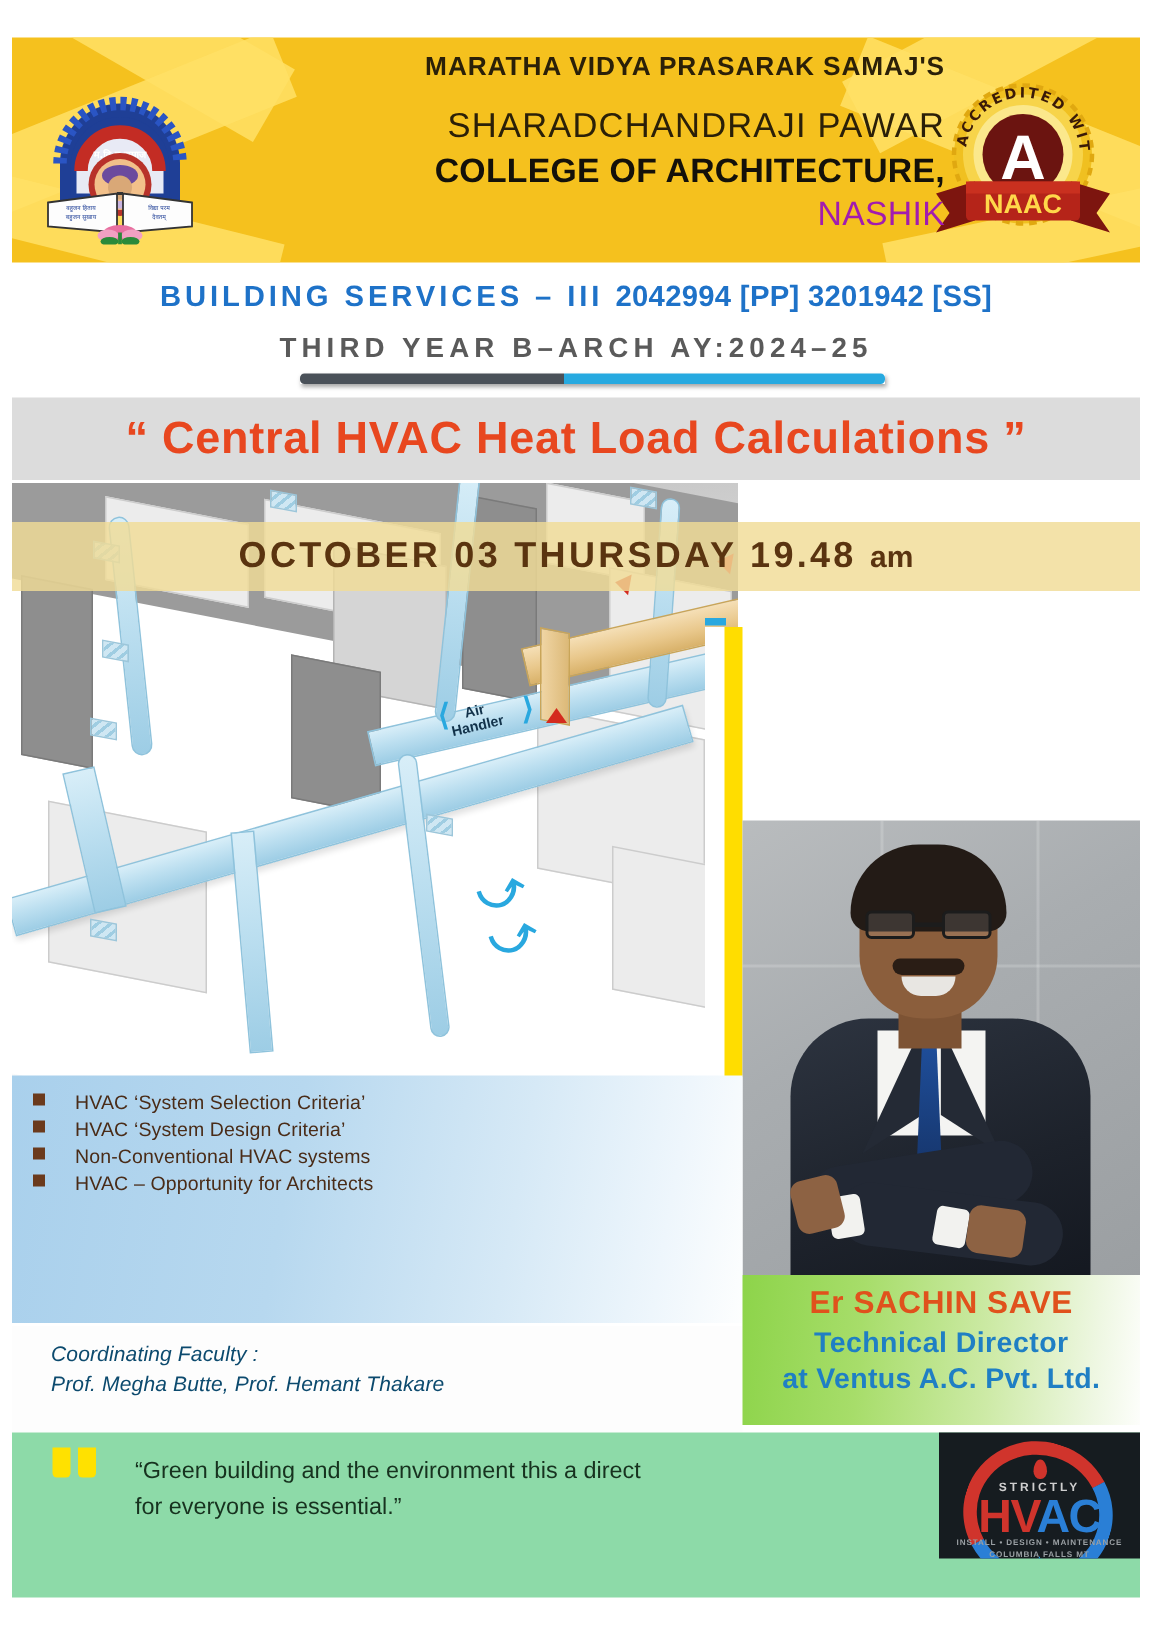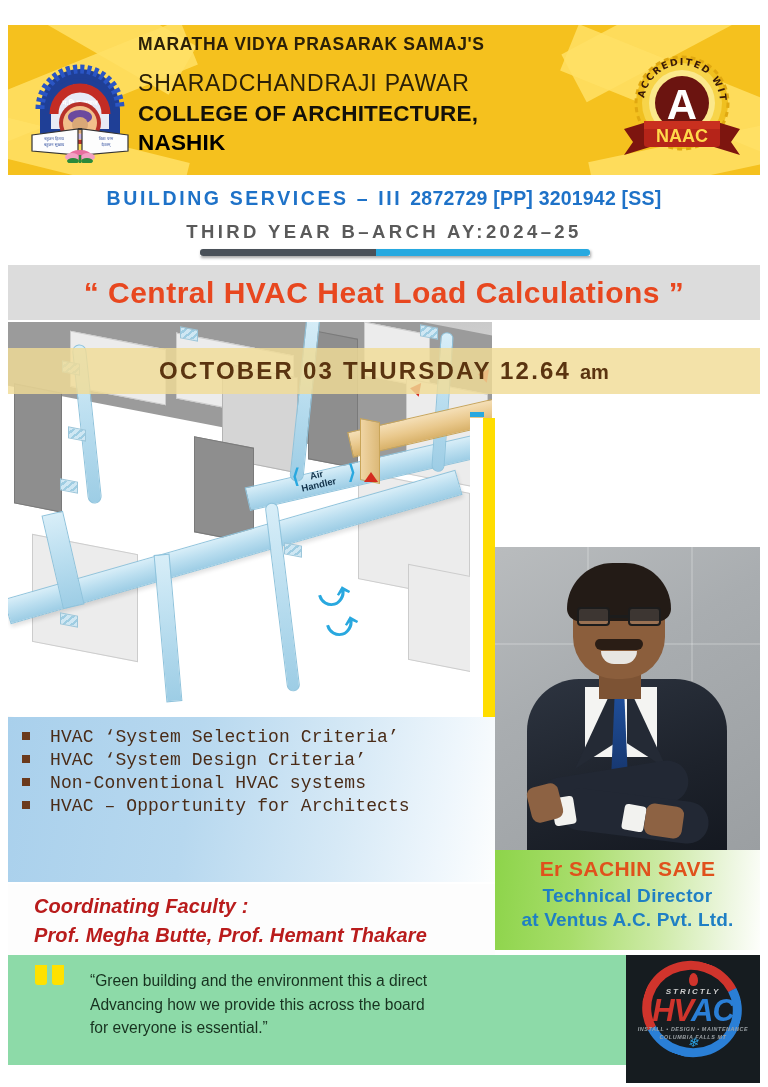--- a/index.html
+++ b/index.html
@@ -31,38 +31,38 @@
   .ray-a { left: -40px; top: -40px; width: 230px; height: 56px; transform: rotate(30deg); }
   .ray-b { left: -60px; top: 40px; width: 250px; height: 48px; transform: rotate(-22deg); }
   .ray-c { left: -30px; top: 112px; width: 210px; height: 40px; transform: rotate(14deg); }
   .ray-d { right: -40px; top: -30px; width: 240px; height: 54px; transform: rotate(-28deg); }
   .ray-e { right: -60px; top: 46px; width: 260px; height: 50px; transform: rotate(22deg); }
   .ray-f { right: -30px; top: 116px; width: 200px; height: 38px; transform: rotate(-12deg); }
 
   .header-text {
     position: absolute;
     left: 130px; right: 130px; top: 9px;
-    text-align: left;
+    text-align: right;
     color: #231a0a;
   }
   .hline1 {
     font-size: 17.5px; font-weight: 600; letter-spacing: .6px;
     color: #2b2008;
   }
   .hline2 {
     font-size: 23px; font-weight: 400; letter-spacing: .8px;
     margin-top: 15px; color: #2b2008;
   }
   .hline3 {
     font-size: 22.5px; font-weight: 800; letter-spacing: .2px;
     margin-top: 4px; color: #14110a;
   }
   .hline4 {
-    font-size: 22.5px; font-weight: 700; letter-spacing: .2px;
-    margin-top: 3px; color: #000000;
+    font-size: 22.5px; font-weight: 400; letter-spacing: .2px;
+    margin-top: 3px; color: #a21caf;
   }
 
   
   .mvp-logo {
     position: absolute; left: 16px; top: 18px;
     width: 112px; height: 120px;
   }
   
   .naac-logo {
     position: absolute; right: 16px; top: 12px;
@@ -328,33 +328,33 @@
   .bullet-row {
     display: flex; align-items: baseline;
     margin-bottom: 3px;
   }
   .bullet-sq {
     width: 8px; height: 8px; background:#6b3a1c;
     margin-right: 20px; flex: 0 0 8px;
     position: relative; top: -2px;
   }
   .bullet-tx {
-    font-size: 18px; color:#4a2c18; font-weight:500;
-    letter-spacing: .1px; white-space: nowrap; font-family: Liberation Mono, monospace;
+    font-size: 13px; color:#4a2c18; font-weight:500;
+    letter-spacing: .1px; white-space: nowrap;
   }
 
   
   .faculty {
     position: absolute;
     left: 8px; top: 884px; width: 487px; height: 71px;
     background: #fdfdfd;
     padding: 8px 0 0 26px;
   }
   .faculty-line {
-    font-size: 20px; font-style: italic; color:#b91c1c; font-weight:700;
+    font-size: 14px; font-style: italic; color:#0c4a6e; font-weight:400;
     letter-spacing: .1px; line-height: 1.46;
   }
 
   
   .speaker-panel {
     position: absolute;
     left: 495px; top: 850px; width: 265px; height: 100px;
     background: linear-gradient(95deg,#8dd44a 0%,#a7dd6a 30%,#cdeaa6 62%,#eef7e2 88%,#fdfefb 100%);
     text-align:center;
     padding-top: 7px;
@@ -384,24 +384,23 @@
   .quote-marks i {
     display:block; width: 12px; height: 20px; background:#ffe100;
     border-radius: 0 0 3px 3px;
   }
   .quote-text {
     position: absolute; left: 82px; top: 14px; width: 460px;
     font-size: 15.6px; color:#17321f; line-height: 1.52; font-weight:500;
   }
   .hvac-logo {
     position: absolute; right: 8px; top: 955px;
-    width: 134px; height: 128px;
+    width: 134px; height: 84px;
     background: #161c20;
     overflow:hidden;
-    font-style:italic;
   }
   .hl-ring {
     position:absolute; left:16px; top:6px; width:100px; height:96px;
     border-radius:50%;
     border: 9px solid transparent;
     border-top-color:#d0342c; border-left-color:#d0342c;
     border-right-color:#2a7fd6; border-bottom-color:#2a7fd6;
     transform: rotate(18deg);
   }
   .hl-txt {
@@ -503,21 +502,21 @@
       <div class="hline1">MARATHA VIDYA PRASARAK SAMAJ'S</div>
       <div class="hline2">SHARADCHANDRAJI PAWAR</div>
       <div class="hline3">COLLEGE OF ARCHITECTURE,</div>
       <div class="hline4">NASHIK</div>
     </div>
   </div>
 
   <div class="course-block">
     <div class="course-line1">
       <span>BUILDING  SERVICES – III</span>
-      <span class="codes">2872729 [PP]   3201942 [SS]</span>
+      <span class="codes">2042994 [PP]   3201942 [SS]</span>
     </div>
     <div class="course-line2">THIRD    YEAR    B–ARCH        AY:2024–25</div>
     <div class="rule-wrap">
       <div class="rule-dark"></div>
       <div class="rule-blue"></div>
     </div>
   </div>
 
   <div class="topic-band">
     <div class="topic-text">
@@ -577,21 +576,21 @@
     <div class="diffuser" style="left:412px;top:4px;"></div>
   </div>
 
   <div class="white-strip"></div>
   <div class="tiny-blue"></div>
   <div class="yellow-strip"></div>
 
   <div class="date-banner">
     <div class="date-text">
       <span>OCTOBER   03   THURSDAY</span>
-      <span>12.64</span>
+      <span>19.48</span>
       <span class="ampm">am</span>
     </div>
   </div>
 
   <div class="speaker-photo">
     <div class="ph-tileline" style="left:0;top:96px;width:265px;height:2px;"></div>
     <div class="ph-tileline" style="left:92px;top:0;width:2px;height:96px;"></div>
     <div class="ph-tileline" style="left:196px;top:0;width:2px;height:200px;"></div>
     <div class="ph-suit"></div>
     <div class="ph-shirt"></div>
@@ -646,21 +645,20 @@
     <div class="sp-org">at Ventus A.C. Pvt. Ltd.</div>
   </div>
 
   <div class="quote-band">
     <div class="quote-marks">
         <i></i>
         <i></i>
       </div>
     <div class="quote-text">
       <div>“Green building and the environment this a direct</div>
-      <div>Advancing how we provide this across the board</div>
       <div>for everyone is essential.”</div>
     </div>
   </div>
 
   <div class="hvac-logo">
     <div class="hl-ring"></div>
     <div class="hl-flame"></div>
     <div class="hl-txt">STRICTLY</div>
     <div class="hl-big">
       <span class="r">H</span><span class="r">V</span><span class="b">A</span><span class="b">C</span>

